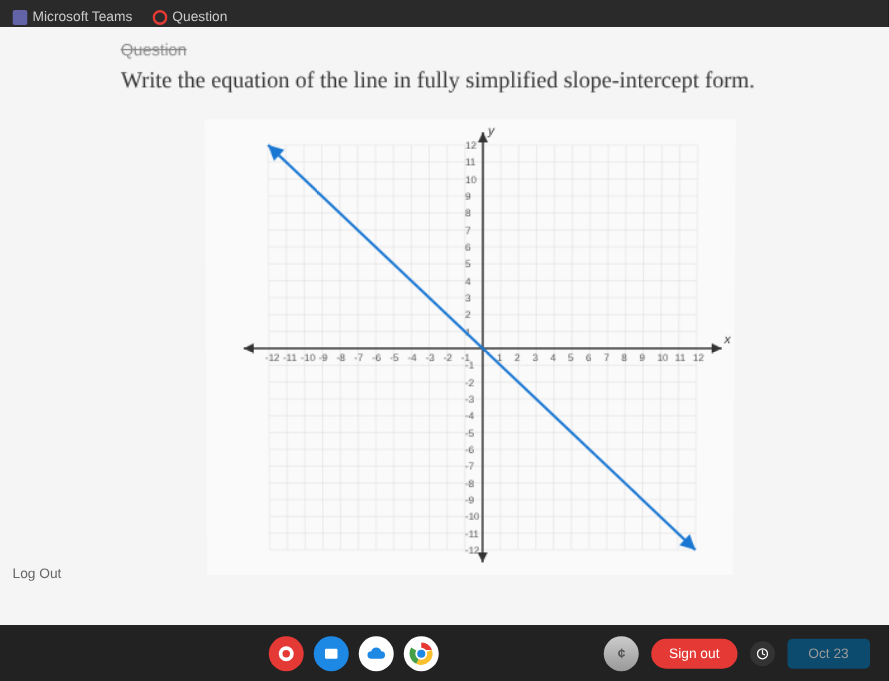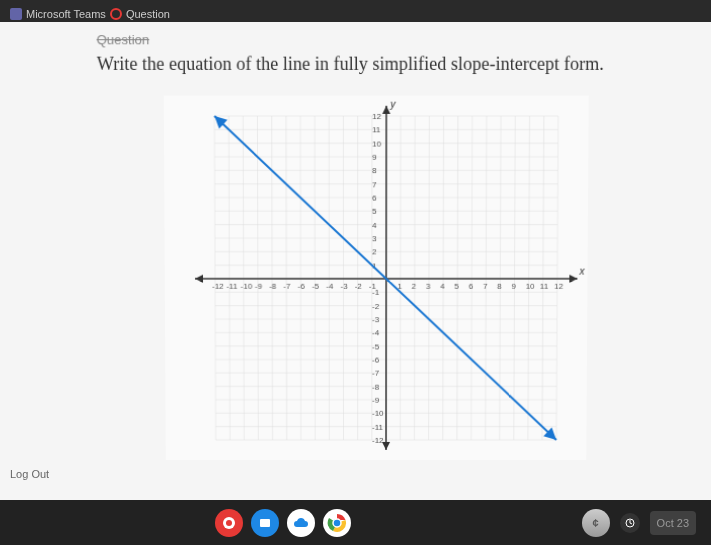--- a/index.html
+++ b/index.html
@@ -10,21 +10,21 @@
     height: 545px;
     overflow: hidden;
     position: relative;
   }
   .browser-tabs {
     background: #2a2a2a;
     height: 28px;
     display: flex;
     align-items: center;
     padding-left: 10px;
-    gap: 4px;
+    gap: 16px;
     color: #ccc;
     font-size: 11px;
   }
   .tab-item { display: flex; align-items: center; gap: 4px; }
   .tab-icon { width: 12px; height: 12px; display: inline-flex; }
   .page-wrapper {
     background: #f5f5f5;
     position: absolute;
     top: 28px;
     left: 0;
@@ -55,21 +55,21 @@
     position: relative;
     background: #fafafa;
   }
   .graph-svg { width: 100%; height: 100%; }
   .axis-label-y { font-size: 10px; fill: #333; font-style: italic; }
   .axis-label-x { font-size: 10px; fill: #333; font-style: italic; }
   .tick-label { font-size: 8px; fill: #555; }
   .sidebar-link {
     position: absolute;
     left: 10px;
-    bottom: 65px;
+    bottom: 80px;
     font-size: 11px;
     color: #666;
   }
   .taskbar {
     position: absolute;
     bottom: 0;
     left: 0;
     right: 0;
     height: 45px;
     background: #222;
@@ -117,22 +117,22 @@
     background: #333;
     color: #fff;
     display: flex;
     align-items: center;
     justify-content: center;
     font-size: 10px;
   }
   .date-text {
     color: #999;
     font-size: 11px;
-    background: #404040;
-    padding: 6px 7px;
+    background: #0c4a6e;
+    padding: 6px 17px;
     border-radius: 4px;
   }
   .coin-icon {
     width: 28px;
     height: 28px;
     border-radius: 50%;
     background: linear-gradient(#ccc,#999);
     display:flex;align-items:center;justify-content:center;
     color:#555;font-size:11px;font-weight:bold;
   }
@@ -316,20 +316,21 @@
           <circle cx="10" cy="10" r="4" fill="#1e88e5"></circle>
           <path d="M10 1 A9 9 0 0 1 18.5 7 L10 7 Z" fill="#e53935"></path>
           <path d="M18.5 7 A9 9 0 0 1 6 18 L10 10 Z" fill="#fbc02d"></path>
           <path d="M6 18 A9 9 0 0 1 2 5 L10 10 Z" fill="#43a047"></path>
           <circle cx="10" cy="10" r="4" fill="#1e88e5" stroke="#fff" stroke-width="1.5"></circle>
         </svg>
     </div>
   </div>
   <div class="taskbar-right">
     <div class="coin-icon">¢</div>
+    <button class="signout-btn">Sign out</button>
     <div class="status-circle">
       <svg width="10" height="10" viewBox="0 0 10 10">
           <circle cx="5" cy="5" r="4" fill="none" stroke="#fff" stroke-width="1"></circle>
           <path d="M5 2 L5 5 L7 6" stroke="#fff" stroke-width="1" fill="none"></path>
         </svg>
     </div>
     <div class="date-text">Oct 23</div>
   </div>
 </div>
 

